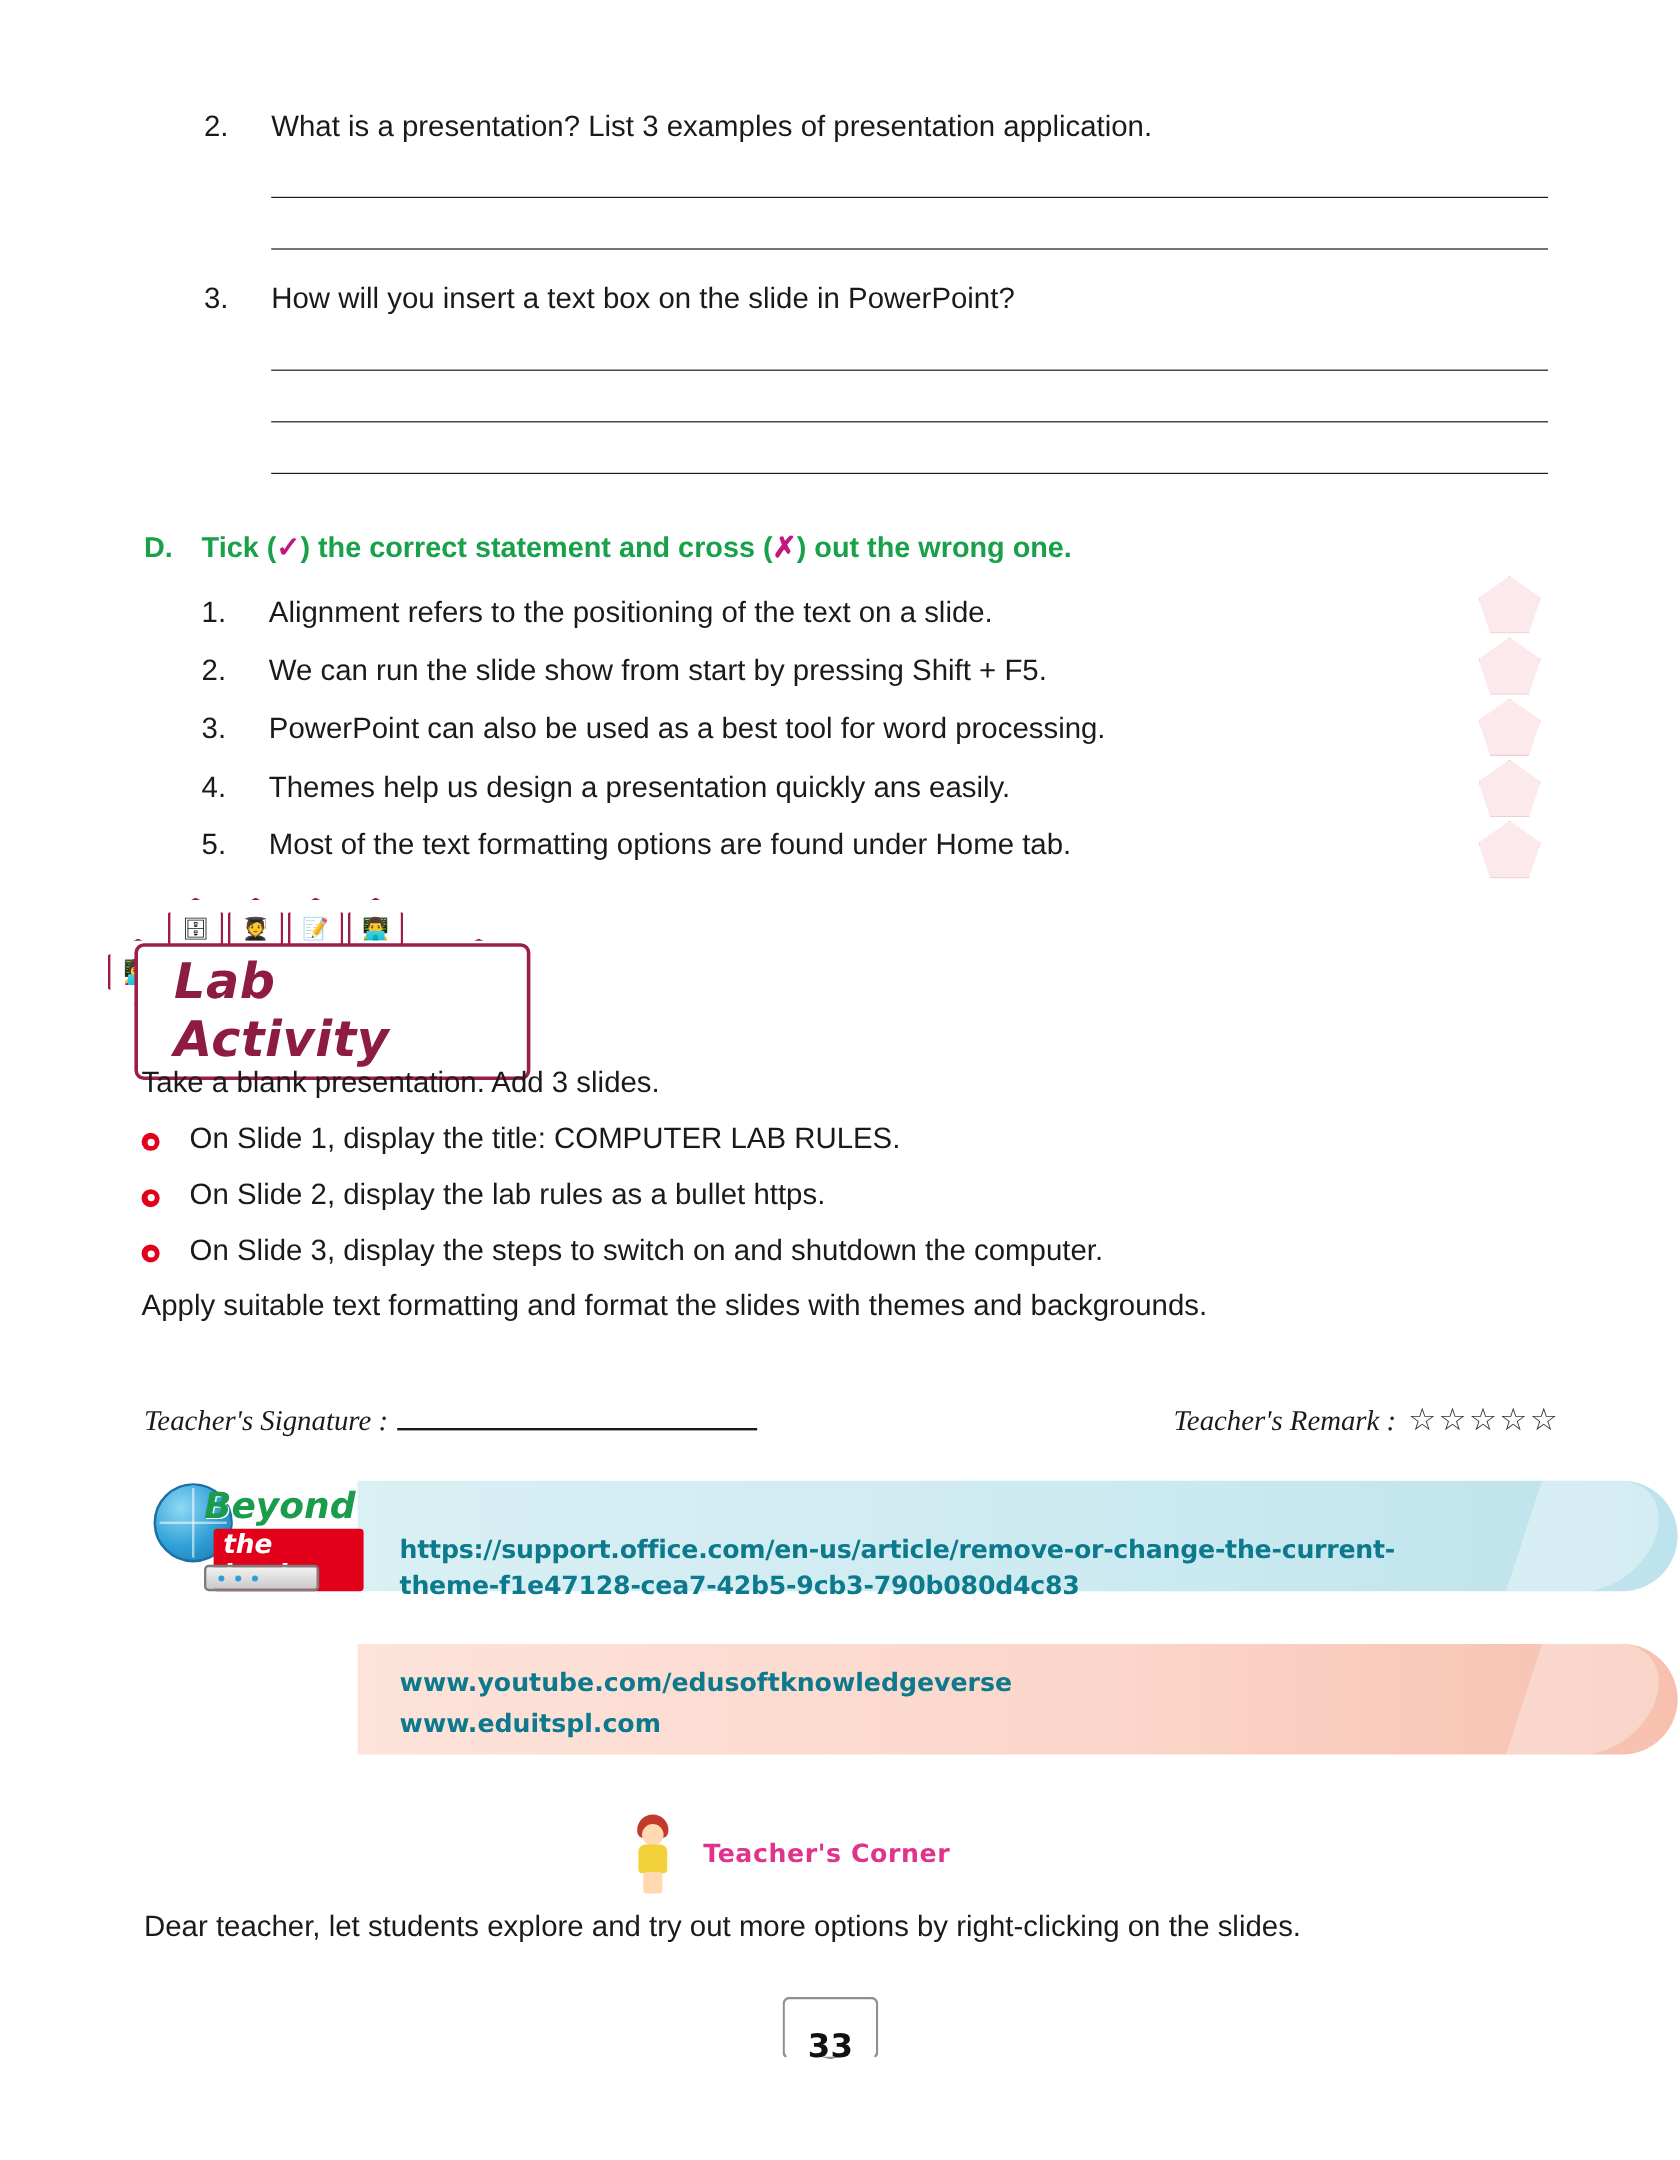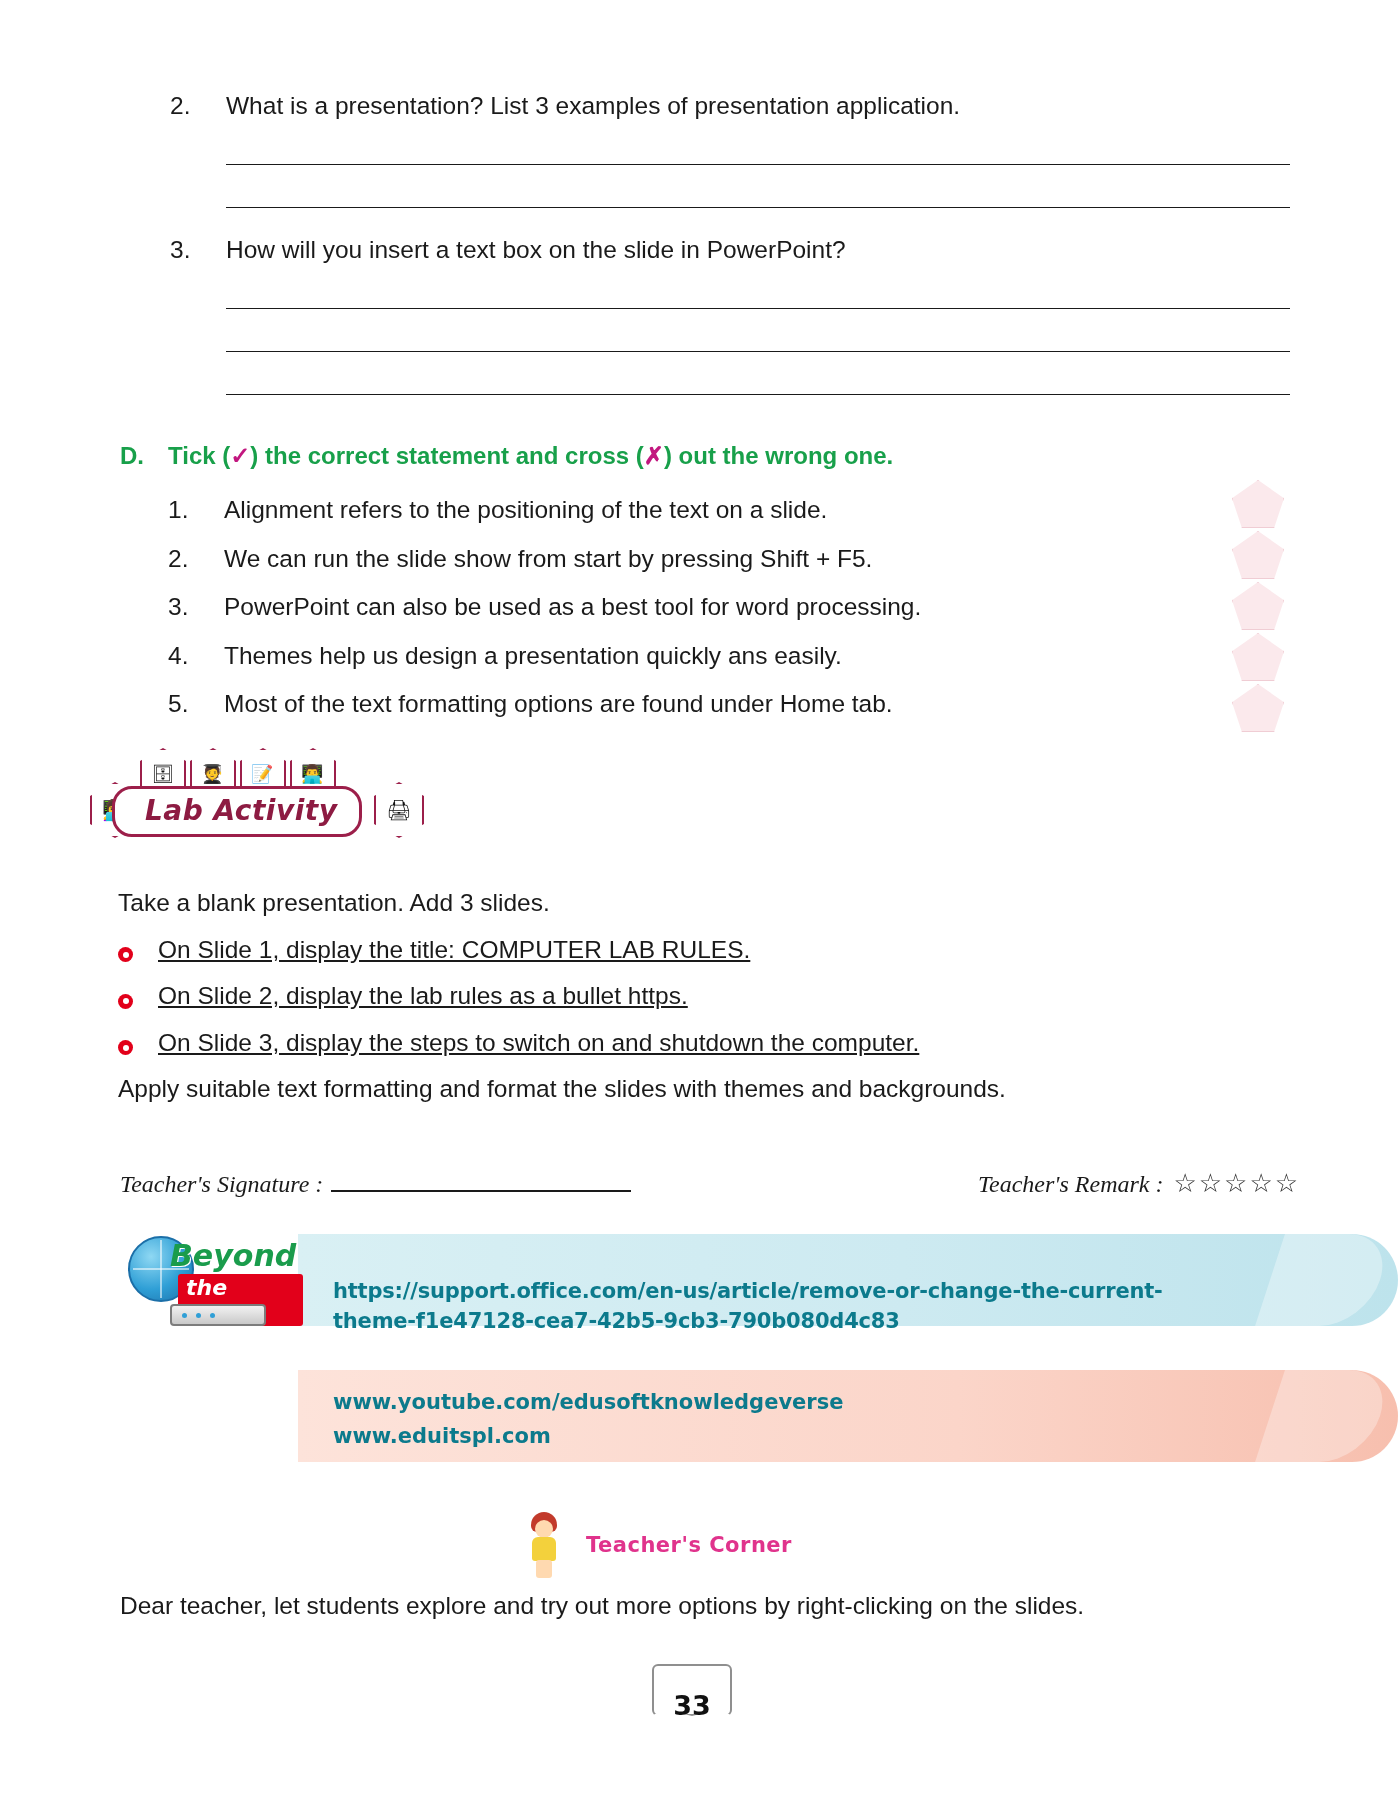--- a/index.html
+++ b/index.html
@@ -140,24 +140,24 @@
     font-size: 18px;
     line-height: 1;
   }
   .lab-pill {
     position: absolute;
     left: 0px;
     top: 38px;
     padding: 5px 22px 7px 30px;
     background: #ffffff;
     border: 3px solid #9c1f4a;
-    border-radius: 20px;
+    border-radius: 8px;
     color: #8d1b42;
     font-weight: bold;
-    font-size: 28px;
+    font-size: 41px;
     font-style: italic;
     letter-spacing: 0.5px;
     font-family: "DejaVu Sans", sans-serif;
   }
   .lab-hex-left {
     position: absolute;
     left: -22px;
     top: 34px;
     width: 50px;
     height: 56px;
@@ -189,23 +189,22 @@
     left: 118px;
     top: 888px;
     width: 1180px;
     font-size: 24.5px;
     line-height: 1.0;
     color: #1a1a1a;
   }
   .labbody p { margin: 3px 0 22px 0; }
   .bulletrow {
     display: flex;
-    align-items: flex-end;
+    align-items: center;
     margin: 0 0 22px 0;
-    text-decoration: underline;
   }
   .bullet-dot {
     flex: 0 0 40px;
     width: 40px;
     display: flex;
     align-items: center;
     justify-content: flex-start;
     padding-top: 4px;
   }
   .bullet-dot i {

